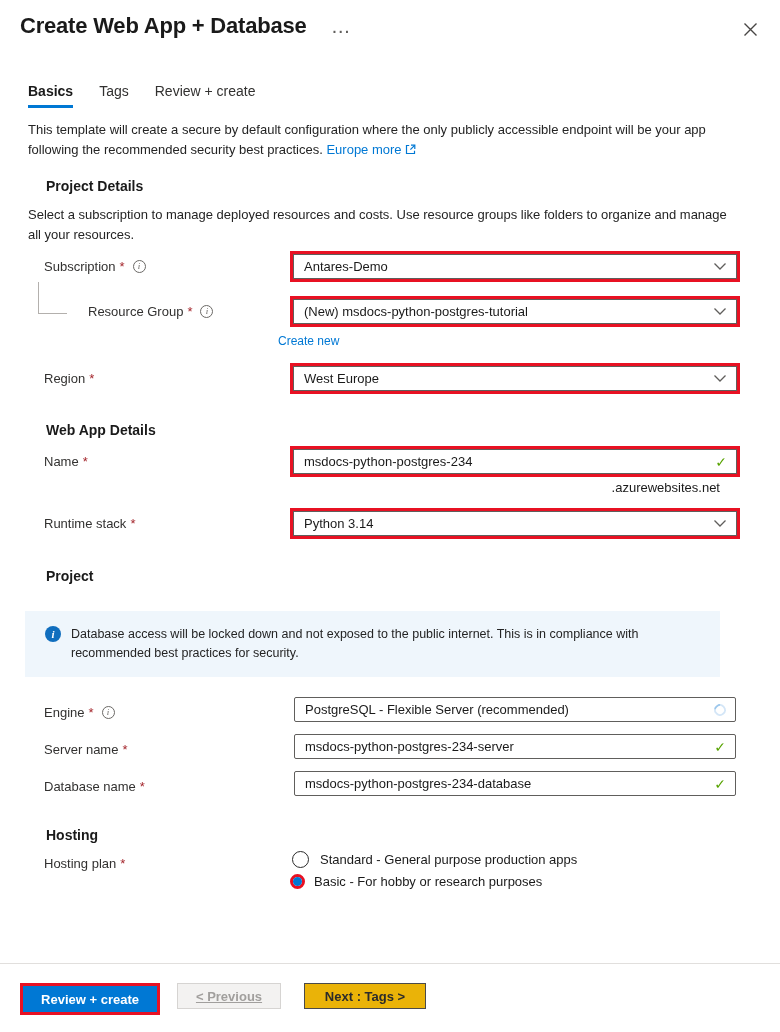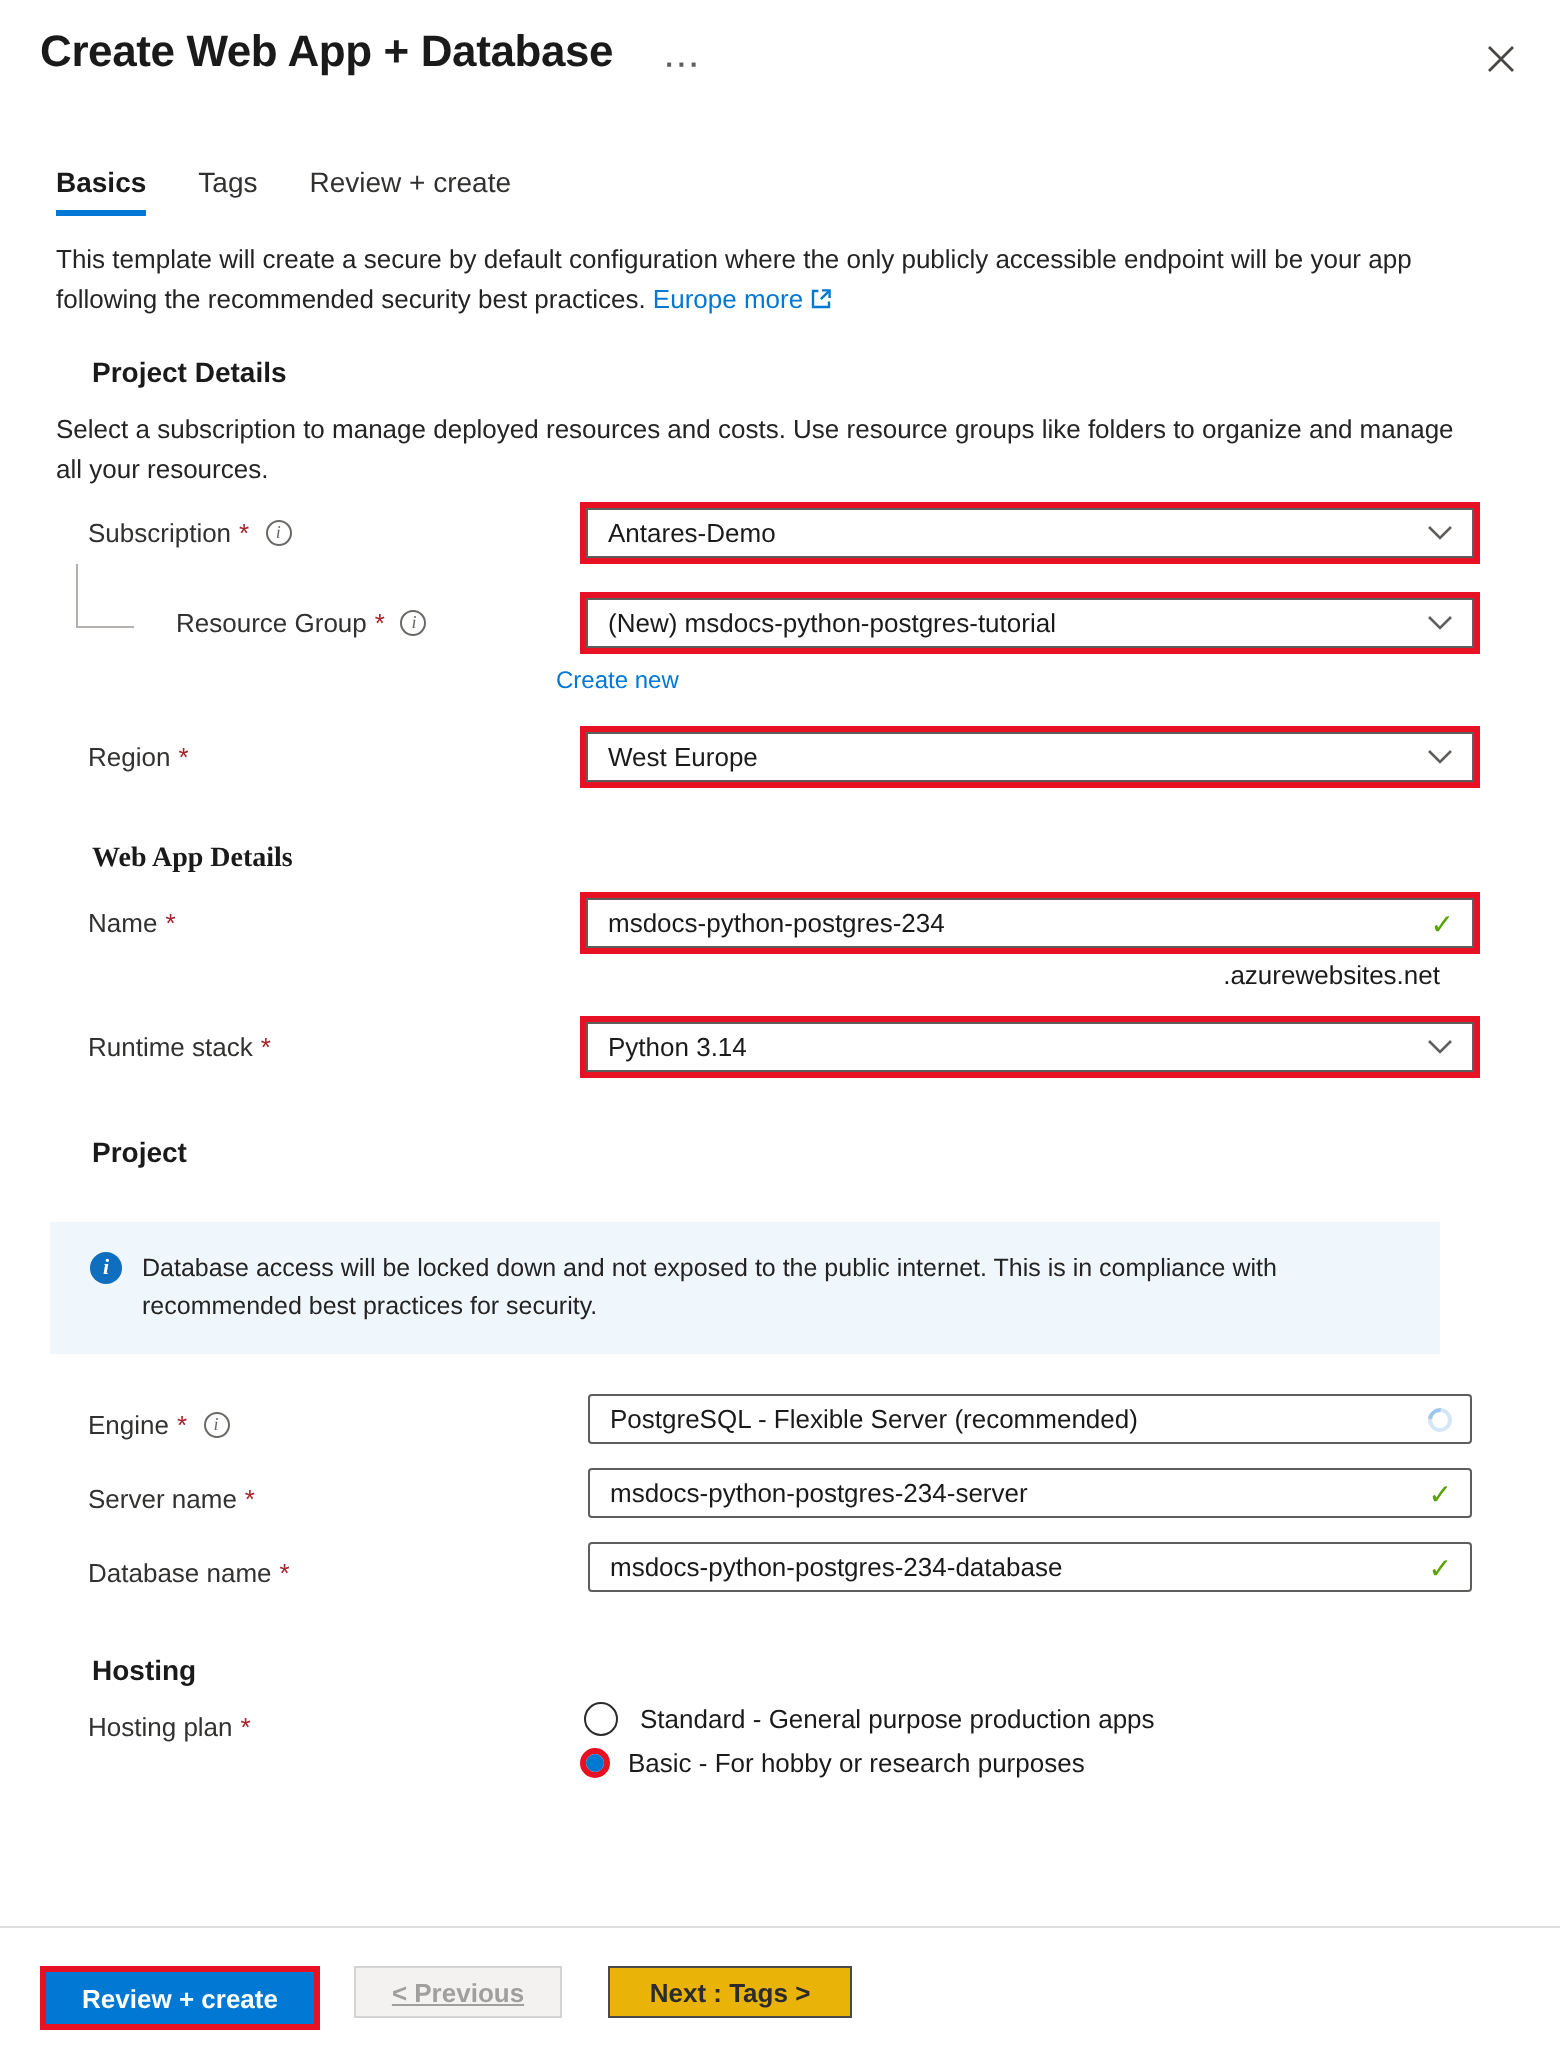--- a/index.html
+++ b/index.html
@@ -65,21 +65,21 @@
             border-top:1px solid #e1dfdd; display:flex; align-items:flex-start; padding:19px 0 0 20px; }
   .ann-btn { border:3px solid #e81123; display:inline-block; line-height:0; }
   .btn { font-size:13px; font-weight:700; height:26px; display:inline-flex; align-items:center; justify-content:center; cursor:pointer; }
   .btn-primary { background:#0078d4; color:#fff; border:none; width:134px; }
   .btn-prev { background:#f3f2f1; color:#a19f9d; border:1px solid #d6d4d2; width:104px; margin-left:17px;text-decoration:underline; }
   .btn-next { background:#eab308; color:#2b2b2b; border:1px solid #4a4a4a; width:122px; margin-left:23px; }
   
   .mt-project { margin-top:17px; }
   .mt-subrow { margin-top:6px; }
   .mt-region { margin-top:14px; }
-  .mt-webapp { margin-top:28px;font-family:Liberation Serif, serif; }
+  .mt-webapp { margin-top:28px; }
   .mt-name { margin-top:8px; }
   .mt-runtime { margin-top:13px; }
   .mt-db { margin-top:29px; }
   .mt-engine { margin-top:20px; }
   .mt-sv { margin-top:12px; }
   .mt-hosting { margin-top:31px; }
   .mt-plan { margin-top:5px; }
 </style>
 </head>
 <body>

